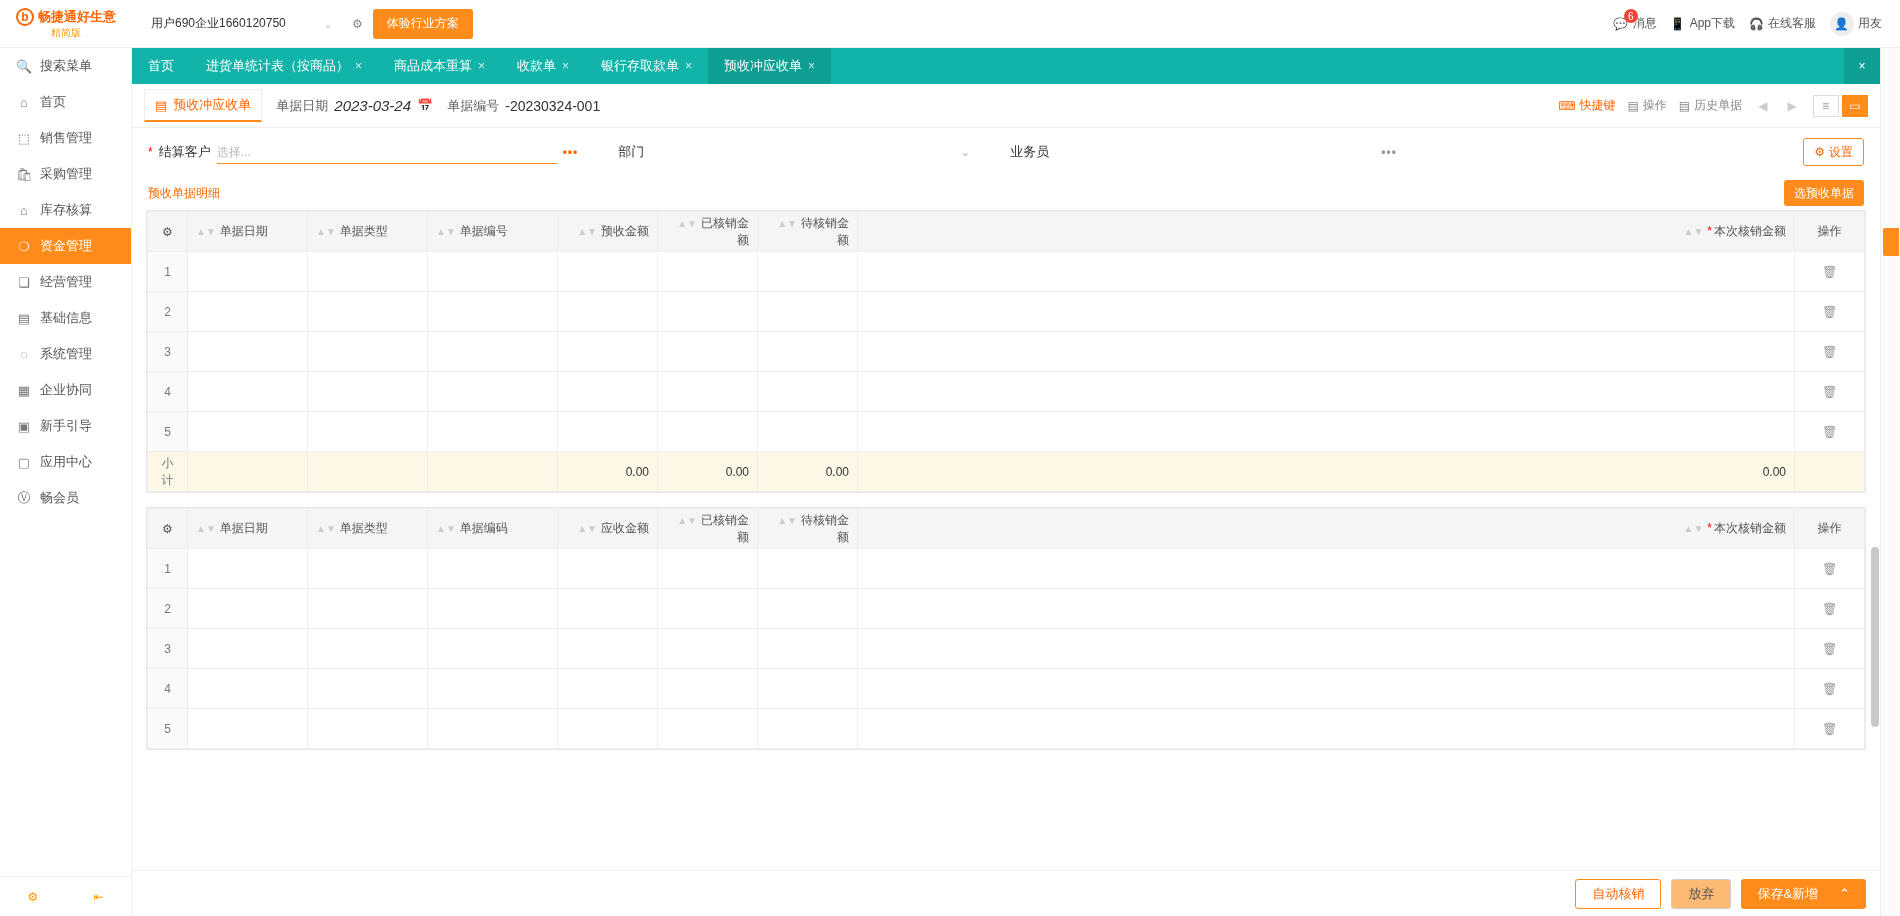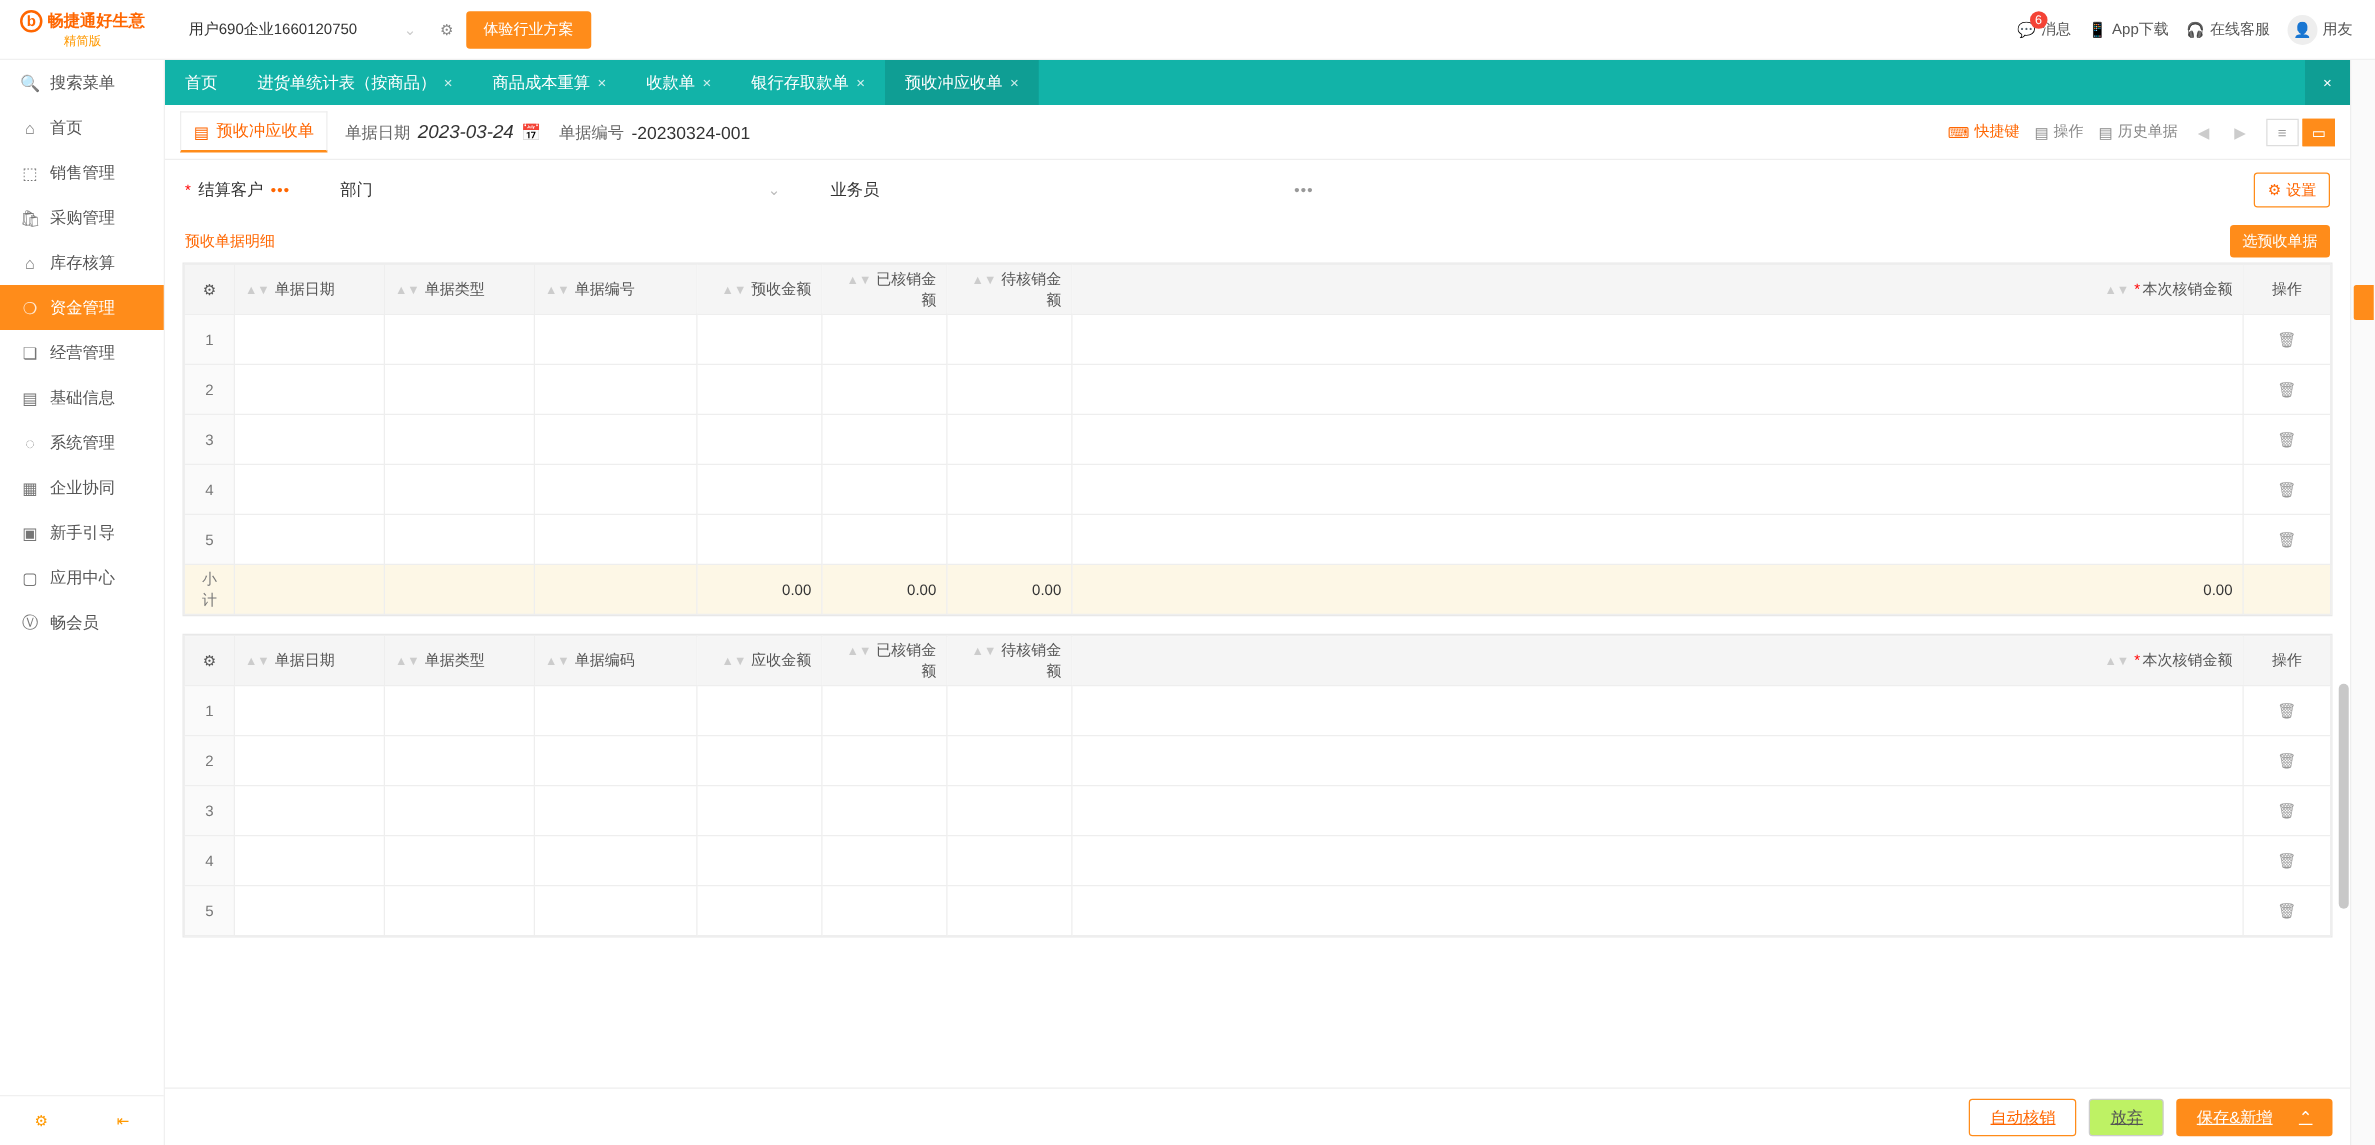--- a/index.html
+++ b/index.html
@@ -77,23 +77,23 @@
     .sort-ico { color:#ccc; font-size:10px; margin-right:4px; display:inline-flex; flex-direction:column; line-height:6px;}
     .row-no { text-align:center; color:#777; background:#fafafa; width:40px;}
     .op-cell { text-align:center; width:70px;}
     .trash { color:#999; cursor:pointer;}
     .gear-th { text-align:center; color:#999;}
     .subtotal td { background:#fdf7e6;}
     .subtotal .num { text-align:right; padding-right:8px;}
     .req-col::before{ content:"*"; color:#f00; margin-right:2px;}
 
     .footer { height:46px; display:flex; align-items:center; justify-content:flex-end; gap:10px; padding:0 14px; background:#fff; border-top:1px solid #eee;}
-    .btn { height:30px; padding:0 16px; border-radius:3px; cursor:pointer; font-size:13px;text-decoration:underline;}
+    .btn { height:30px; padding:0 16px; border-radius:3px; cursor:pointer; font-size:13px;}
     .btn-outline-orange { border:1px solid #ff8c1a; color:#f60; background:#fff;}
-    .btn-outline-gray { border:1px solid #ccc; color:#555; background:#bef264;}
+    .btn-outline-gray { border:1px solid #ccc; color:#555; background:#fdba74;}
     .btn-orange { border:none; background:#ff8c1a; color:#fff; display:flex; align-items:center; gap:21px;}
 
     .page-body { flex:1; overflow-y:auto;}
 
     .side-strip { width:20px; background:#fafafa; border-left:1px solid #eee; display:flex; flex-direction:column; align-items:center; padding-top:180px;}
     .side-strip .dock { width:16px; height:28px; background:#ff8c1a; border-radius:2px 0 0 2px;}
 
     .grid-wrap { position:relative;}
     .grid-scroll-track { position:absolute; right:1px; top:40px; bottom:1px; width:8px; background:transparent;}
     .grid-scroll-thumb { position:absolute; right:0; top:0; width:8px; height:180px; background:#c8c8c8; border-radius:4px;}
@@ -262,20 +262,21 @@
             <span class="vt-btn active">▭</span>
           </span>
         </div>
       </div>
 
       <div class="page-body">
         <div class="form-row">
           <div class="form-field">
             <span class="req">*</span>
             <span class="lbl">结算客户</span>
+            <input class="cust-input" placeholder="选择..." style="">
             <span class="dots-btn">•••</span>
           </div>
           <div class="form-field">
             <span class="lbl">部门</span>
             <input class="plain-input" style="border-bottom: none;">
             <span class="dd-arrow">⌄</span>
           </div>
           <div class="form-field">
             <span class="lbl">业务员</span>
             <input class="plain-input" style="border-bottom: none;">

